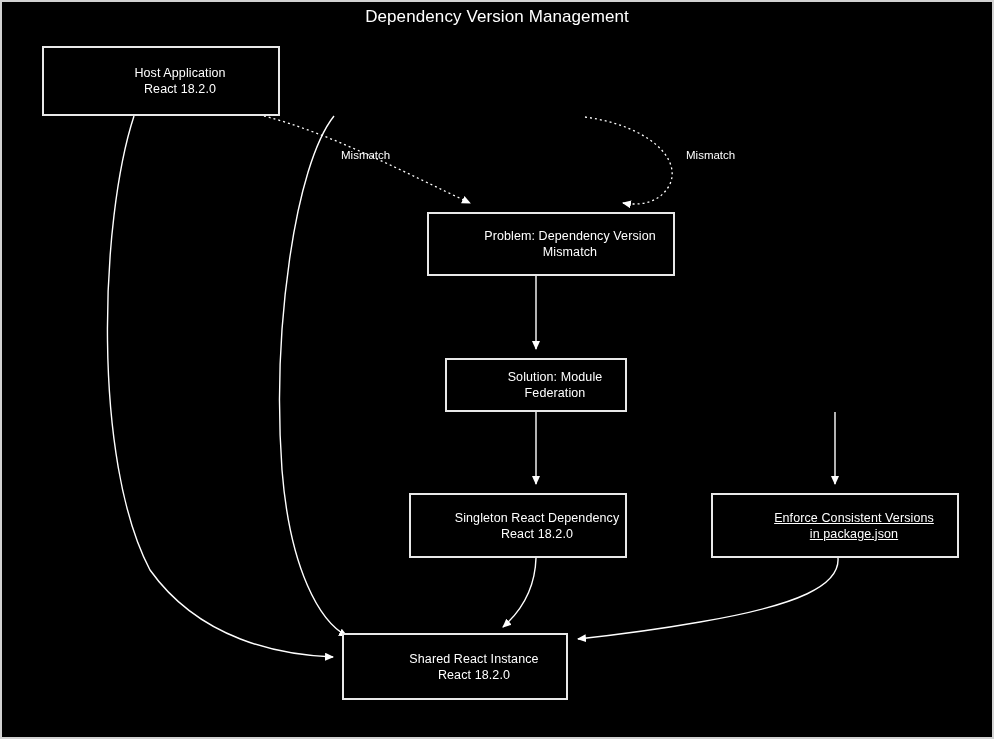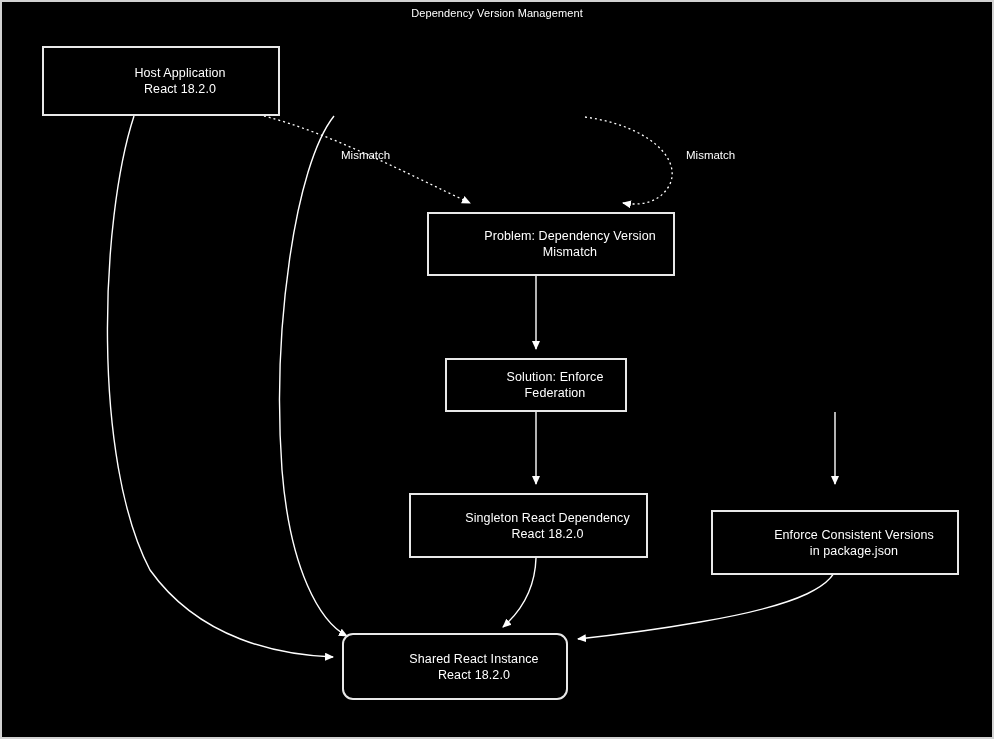--- a/index.html
+++ b/index.html
@@ -54,21 +54,21 @@
     white-space: pre-line;
     display: block;
   }
   #chart-title {
     position: absolute;
     left: 0;
     top: 7px;
     width: 994px;
     text-align: center;
     color: #ffffff;
-    font-size: 11px;
+    font-size: 17px;
     letter-spacing: 0.1px;
   }
   .edge-label {
     position: absolute;
     color: #ffffff;
     font-size: 11.5px;
     white-space: nowrap;
   }
 </style>
 </head>
@@ -109,35 +109,35 @@
 React 18.2.0</span>
   </div>
 
 
   <div class="node" style="left:427px; top:212px; width:248px; height:64px;">
     <span class="node-label">Problem: Dependency Version
 Mismatch</span>
   </div>
 
   <div class="node" style="left:445px; top:358px; width:182px; height:54px;">
-    <span class="node-label">Solution: Enforce Federation</span>
+    <span class="node-label">Solution: Module Federation</span>
   </div>
 
 
-  <div class="node" style="left:409px; top:493px; width:239px; height:65px;">
+  <div class="node" style="left:409px; top:493px; width:218px; height:65px;">
     <span class="node-label">Singleton React Dependency
 React 18.2.0</span>
   </div>
 
-  <div class="node" style="left:711px; top:510px; width:248px; height:65px;">
+  <div class="node" style="left:711px; top:493px; width:248px; height:65px;text-decoration:underline;">
     <span class="node-label">Enforce Consistent Versions
 in package.json</span>
   </div>
 
-  <div class="node" style="left:342px; top:633px; width:226px; height:67px;border-radius:11px;">
+  <div class="node" style="left:342px; top:633px; width:226px; height:67px;">
     <span class="node-label">Shared React Instance
 React 18.2.0</span>
   </div>
 
   <div class="edge-label" style="left:341px; top:149px;">Mismatch</div>
 
   <div class="edge-label" style="left:686px; top:149px;">Mismatch</div>
 
   <div id="canvas-frame"></div>
 </div>

